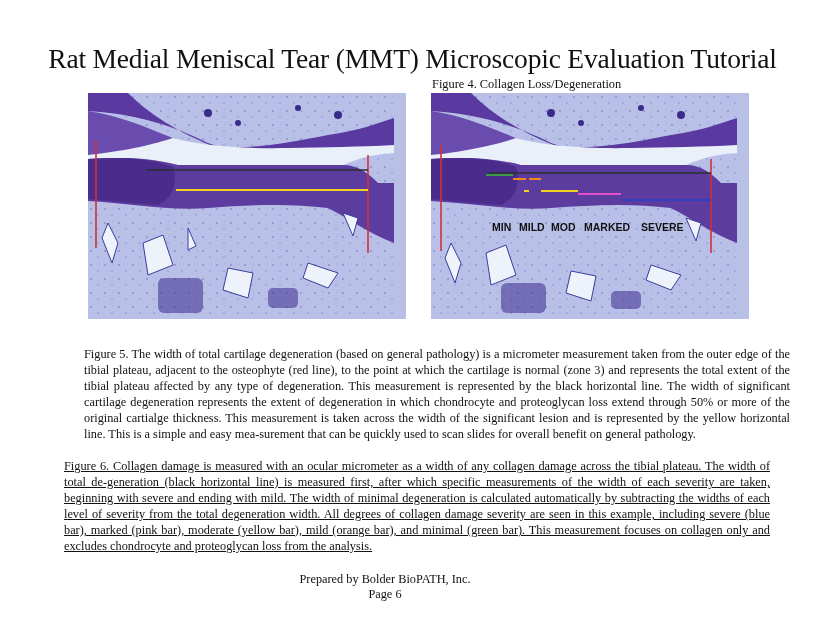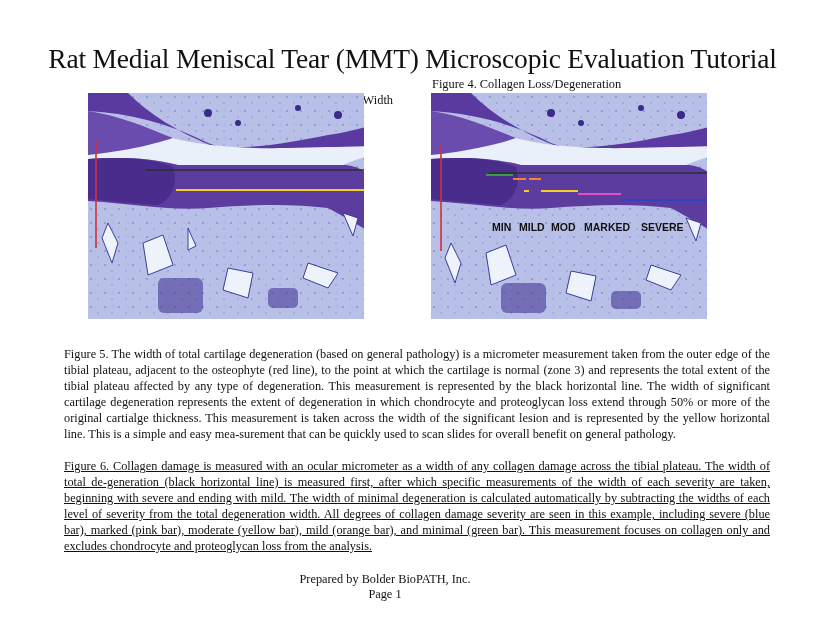--- a/index.html
+++ b/index.html
@@ -3,28 +3,28 @@
 <meta charset="utf-8">
 <style>
   html, body { margin: 0; padding: 0; background: #ffffff; }
   body { width: 825px; height: 637px; position: relative; overflow: hidden;
          font-family: "Liberation Serif", "DejaVu Serif", serif; color: #111; }
   .title { position: absolute; left: 0; width: 825px; top: 42px; text-align: center;
            font-size: 27.5px; line-height: 34px; letter-spacing: -0.2px; }
   .caption { position: absolute; top: 77px; font-size: 12.4px; line-height: 15px; white-space: nowrap; }
   .cap5 { left: 90px; margin-top: 16px; }
   .cap6 { left: 432px; }
-  .figure { position: absolute; top: 93px; width: 276px; height: 226px; overflow: hidden;
+  .figure { position: absolute; top: 93px; width: 318px; height: 226px; overflow: hidden;
             background: #b8c0e6; }
   .fig5 { left: 88px; }
   .fig6 { left: 431px; }
   .figure svg { display: block; }
   .para { position: absolute; left: 64px; width: 706px; font-size: 12.3px; line-height: 16px;
           text-align: justify; }
-  .p1 { top: 346px; }
+  .p1 { top: 346px; margin-left: 20px; }
   .p2 { top: 458px; text-decoration: underline; }
   .footer { position: absolute; left: 0; width: 770px; text-align: center; font-size: 12.3px; line-height: 16px; }
   .f1 { top: 571px; }
   .f2 { top: 586px; }
   .sev-label { font-family: "Liberation Sans", "DejaVu Sans", sans-serif; font-weight: bold; font-size: 10.5px; fill: #111; }
 </style>
 </head>
 <body>
 
 <div class="title">Rat Medial Meniscal Tear (MMT) Microscopic Evaluation Tutorial</div>
@@ -124,13 +124,13 @@
     <text class="sev-label" x="120" y="138">MOD</text>
     <text class="sev-label" x="153" y="138">MARKED</text>
     <text class="sev-label" x="210" y="138">SEVERE</text>
   </svg>
 </div>
 
 <div class="para p1">Figure 5. The width of total cartilage degeneration (based on general pathology) is a micrometer measurement taken from the outer edge of the tibial plateau, adjacent to the osteophyte (red line), to the point at which the cartilage is normal (zone 3) and represents the total extent of the tibial plateau affected by any type of degeneration.  This measurement is represented by the black horizontal line.  The width of significant cartilage degeneration represents the extent of degeneration in which chondrocyte and proteoglycan loss extend through 50% or more of the original cartialge thickness.  This measurement is taken across the width of the significant lesion and is represented by the yellow horizontal line.  This is a simple and easy mea-surement that can be quickly used to scan slides for overall benefit on general pathology.</div>
 <div class="para p2">Figure 6. Collagen damage is measured with an ocular micrometer as a width of any collagen damage across the tibial plateau.  The width of total de-generation (black horizontal line) is measured first, after which specific measurements of the width of each severity are taken, beginning with severe and ending with mild.  The width of minimal degeneration is calculated automatically by subtracting the widths of each level of severity from the total degeneration width.  All degrees of collagen damage severity are seen in this example, including severe (blue bar), marked (pink bar), moderate (yellow bar), mild (orange bar), and minimal (green bar).  This measurement focuses on collagen only and excludes chondrocyte and proteoglycan loss from the analysis.</div>
 
 <div class="footer f1">Prepared by Bolder BioPATH, Inc.</div>
-<div class="footer f2">Page 1</div>
+<div class="footer f2">Page 6</div>
 
 </body></html>

